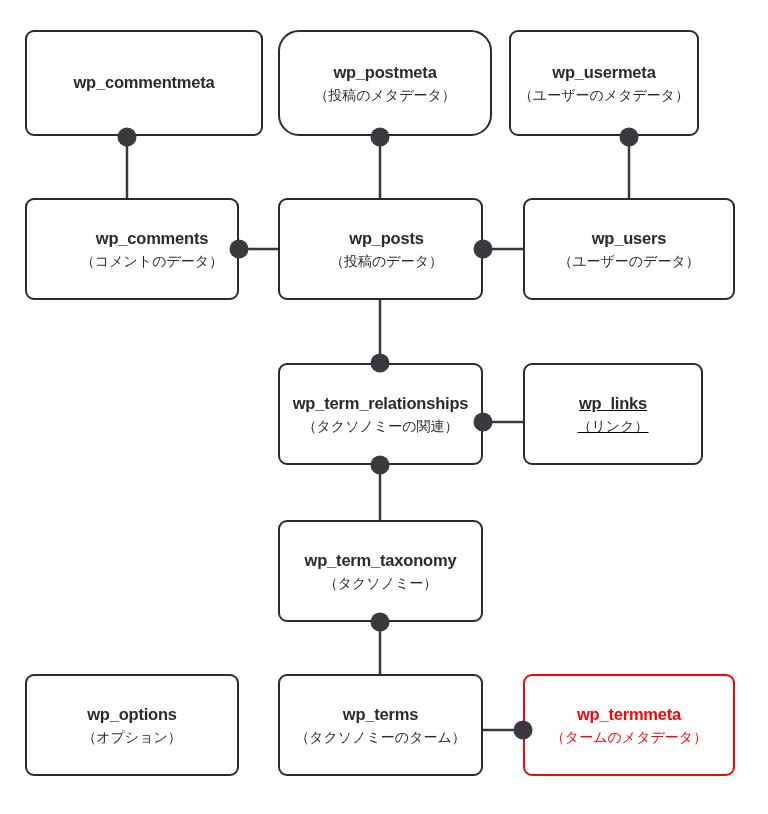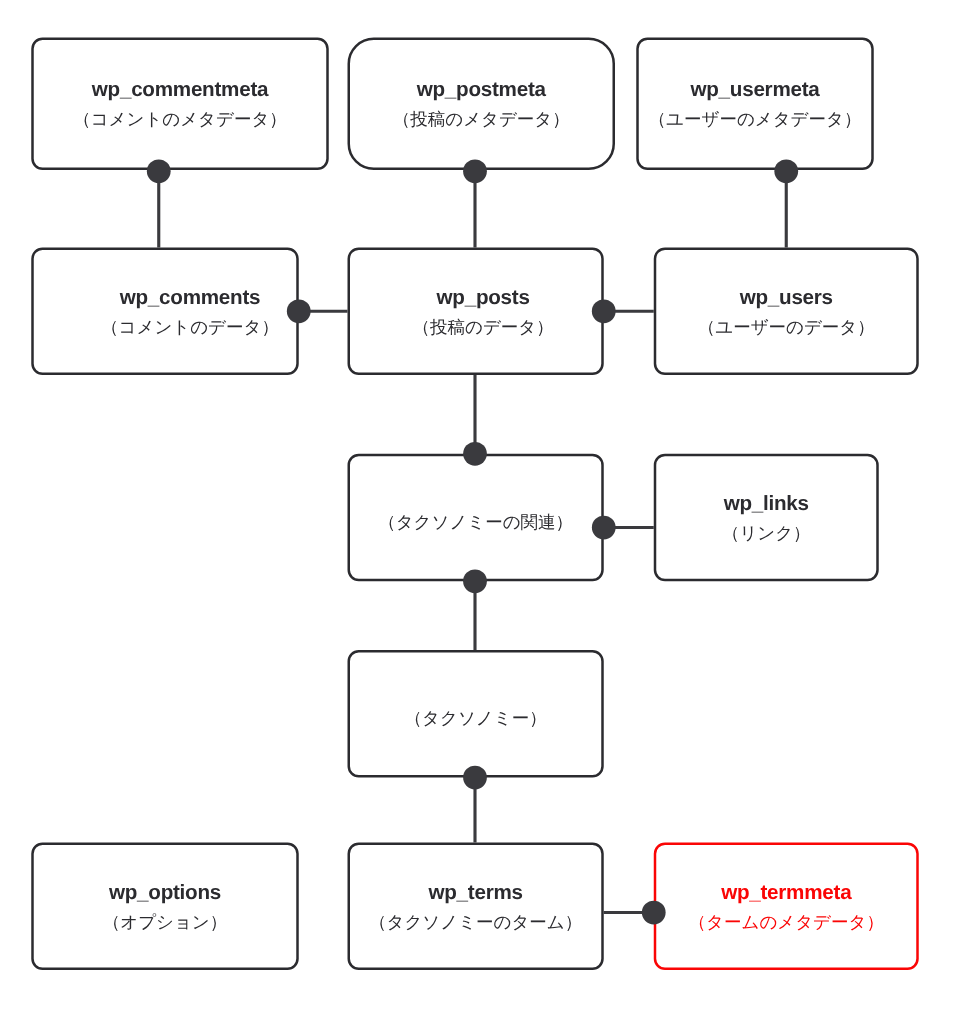--- a/index.html
+++ b/index.html
@@ -84,21 +84,20 @@
       <line x1="380" y1="300" x2="380" y2="363" stroke="#3a3a3e" stroke-width="2.5"></line>
       <line x1="483" y1="422" x2="523" y2="422" stroke="#3a3a3e" stroke-width="2.5"></line>
       <line x1="380" y1="465" x2="380" y2="520" stroke="#3a3a3e" stroke-width="2.5"></line>
       <line x1="380" y1="622" x2="380" y2="674" stroke="#3a3a3e" stroke-width="2.5"></line>
       <line x1="483" y1="730" x2="523" y2="730" stroke="#3a3a3e" stroke-width="2.5"></line>
     </svg>
 
   <div id="nodes-root">
       <div class="node" style="left: 25px; top: 30px; width: 238px; height: 106px;">
         <div class="table-name">wp_commentmeta</div>
-        <div class="table-desc">（コメントのメタデータ）</div>
       </div>
       <div class="node" style="left: 278px; top: 30px; width: 214px; height: 106px; border-radius: 21px;">
         <div class="table-name">wp_postmeta</div>
         <div class="table-desc">（投稿のメタデータ）</div>
       </div>
       <div class="node" style="left: 509px; top: 30px; width: 190px; height: 106px;">
         <div class="table-name">wp_usermeta</div>
         <div class="table-desc">（ユーザーのメタデータ）</div>
       </div>
       <div class="node" style="left: 25px; top: 198px; width: 214px; height: 102px; padding-left: 40px;">
@@ -107,27 +106,29 @@
       </div>
       <div class="node" style="left: 278px; top: 198px; width: 205px; height: 102px; padding-left: 12px;">
         <div class="table-name">wp_posts</div>
         <div class="table-desc">（投稿のデータ）</div>
       </div>
       <div class="node" style="left: 523px; top: 198px; width: 212px; height: 102px;">
         <div class="table-name">wp_users</div>
         <div class="table-desc">（ユーザーのデータ）</div>
       </div>
       <div class="node" style="left: 278px; top: 363px; width: 205px; height: 102px;">
+        <div class="table-name">wp_term_relationships</div>
         <div class="table-desc">（タクソノミーの関連）</div>
       </div>
-      <div class="node" style="left: 523px; top: 363px; width: 180px; height: 102px;">
+      <div class="node" style="left: 523px; top: 363px; width: 180px; height: 102px; text-decoration: underline;">
         <div class="table-name">wp_links</div>
         <div class="table-desc">（リンク）</div>
       </div>
       <div class="node" style="left: 278px; top: 520px; width: 205px; height: 102px;">
+        <div class="table-name">wp_term_taxonomy</div>
         <div class="table-desc">（タクソノミー）</div>
       </div>
       <div class="node" style="left: 25px; top: 674px; width: 214px; height: 102px;">
         <div class="table-name">wp_options</div>
         <div class="table-desc">（オプション）</div>
       </div>
       <div class="node" style="left: 278px; top: 674px; width: 205px; height: 102px;">
         <div class="table-name">wp_terms</div>
         <div class="table-desc">（タクソノミーのターム）</div>
       </div>

